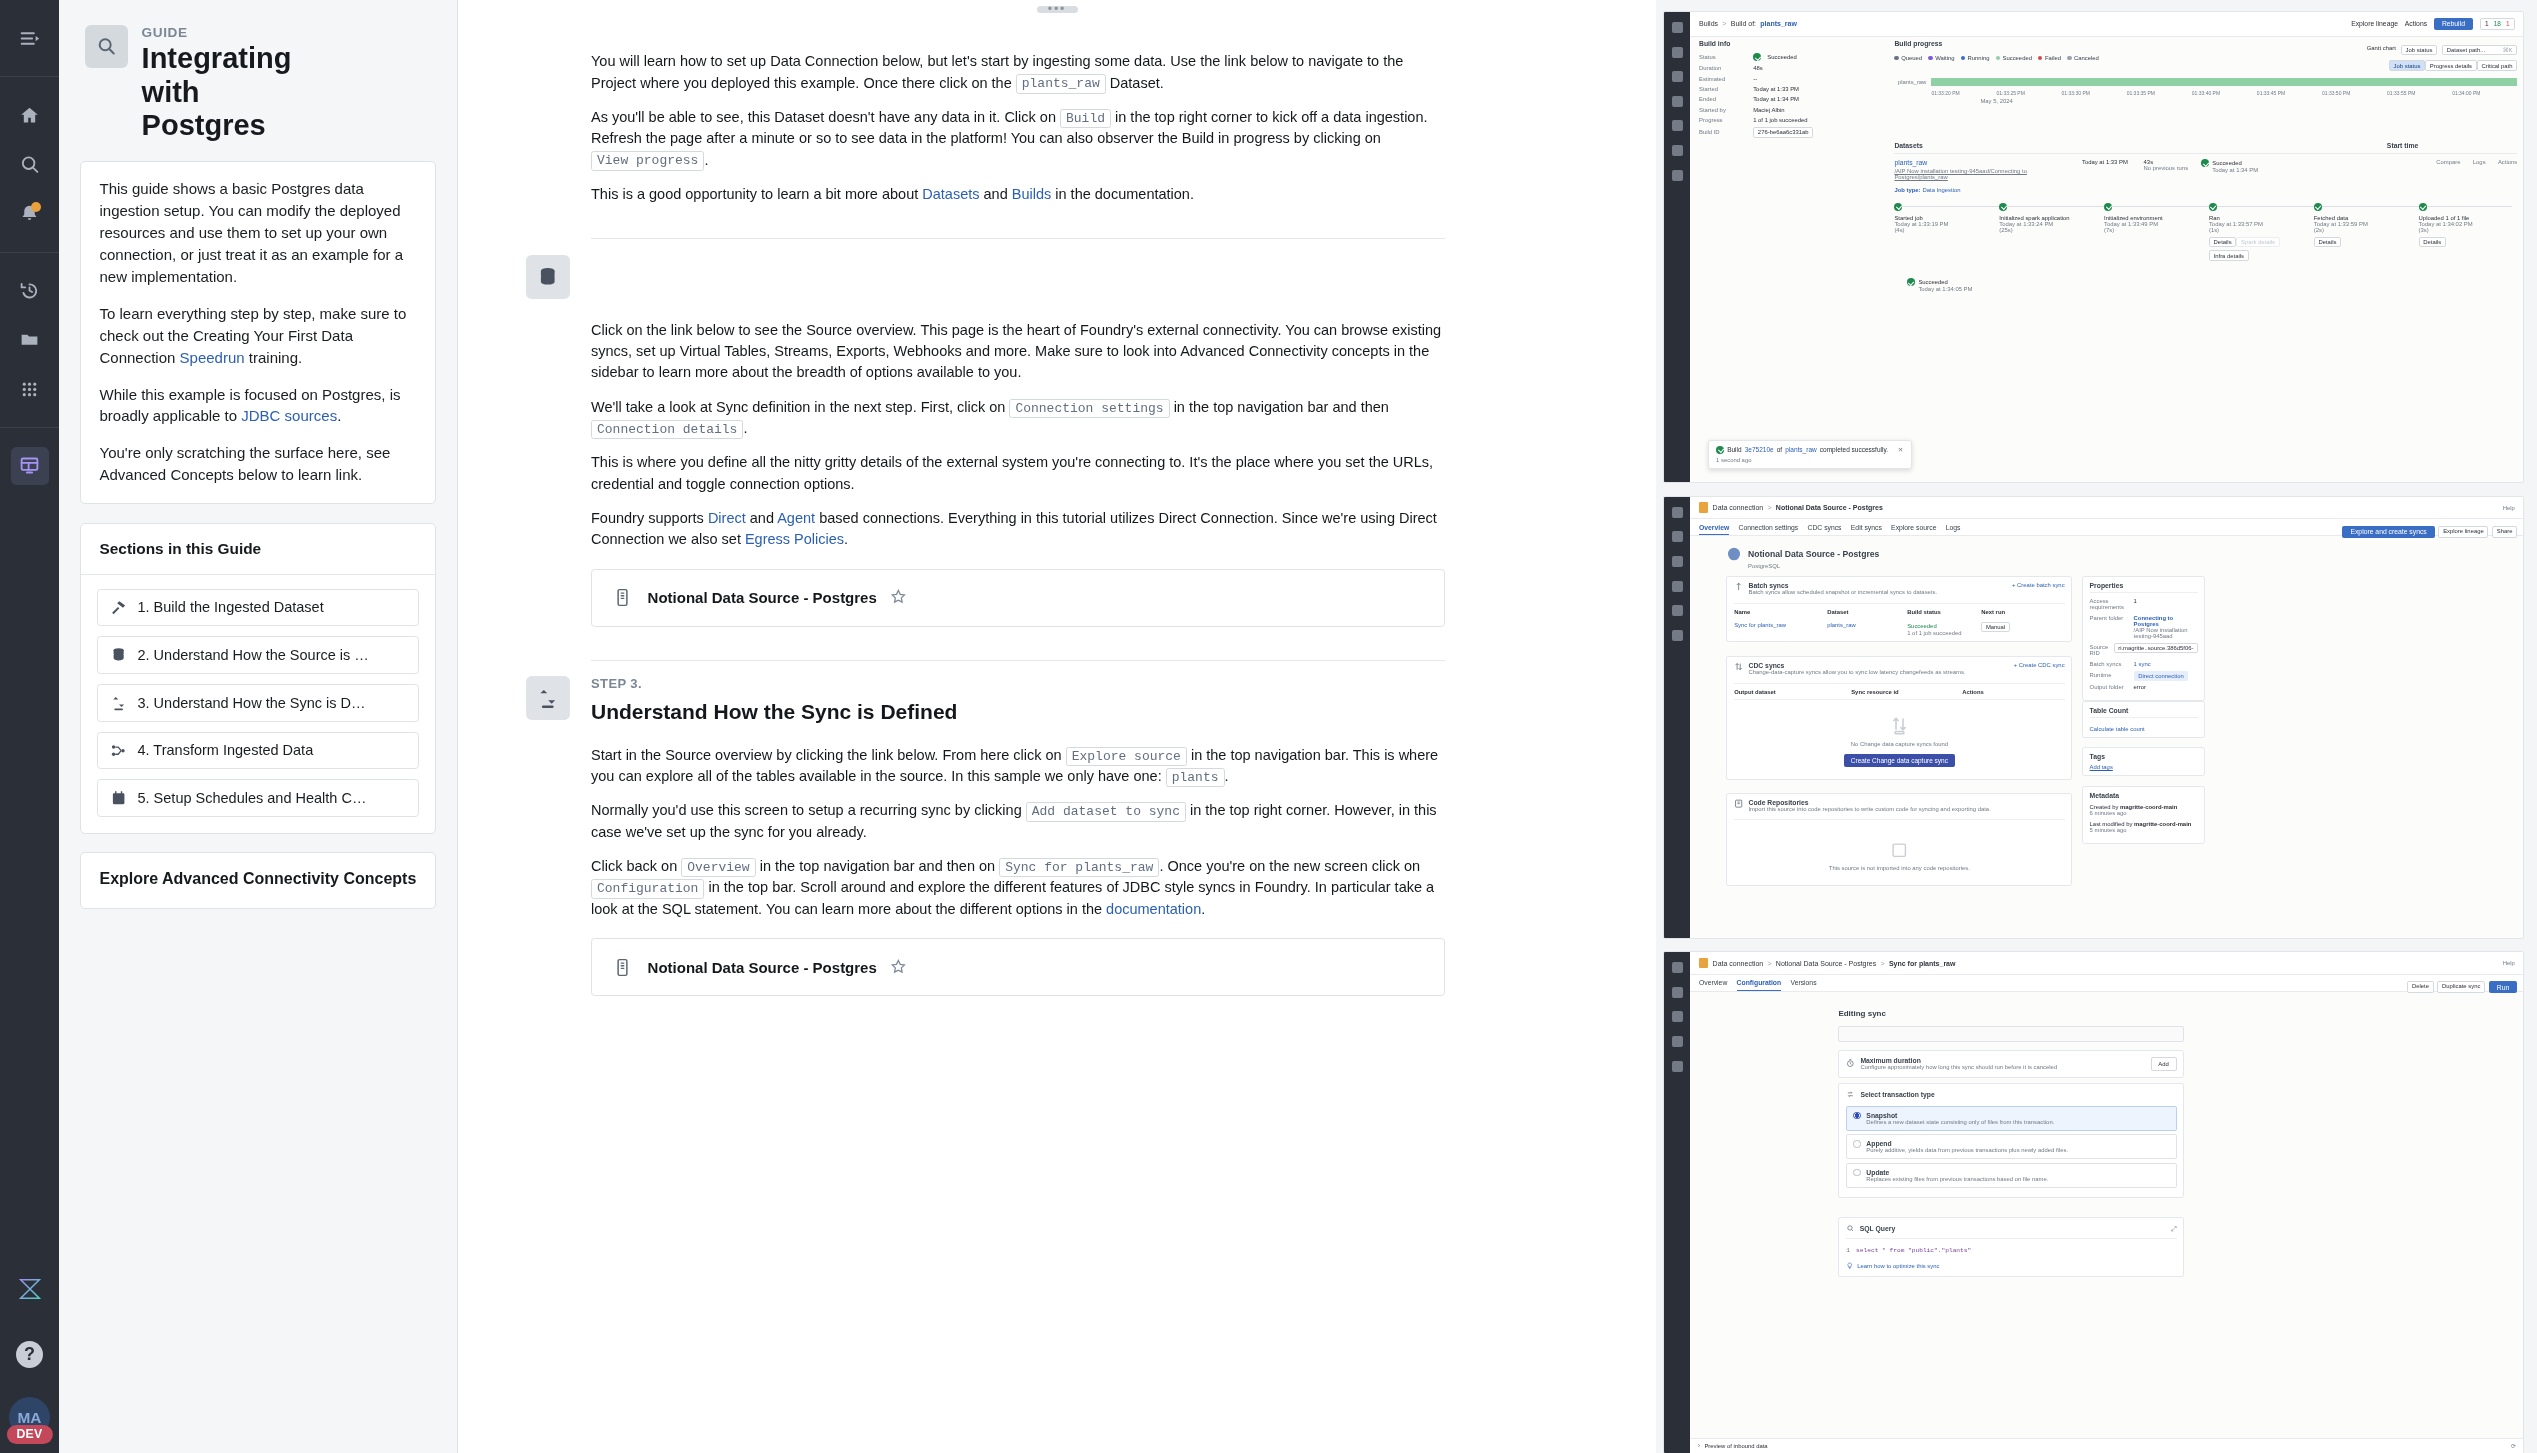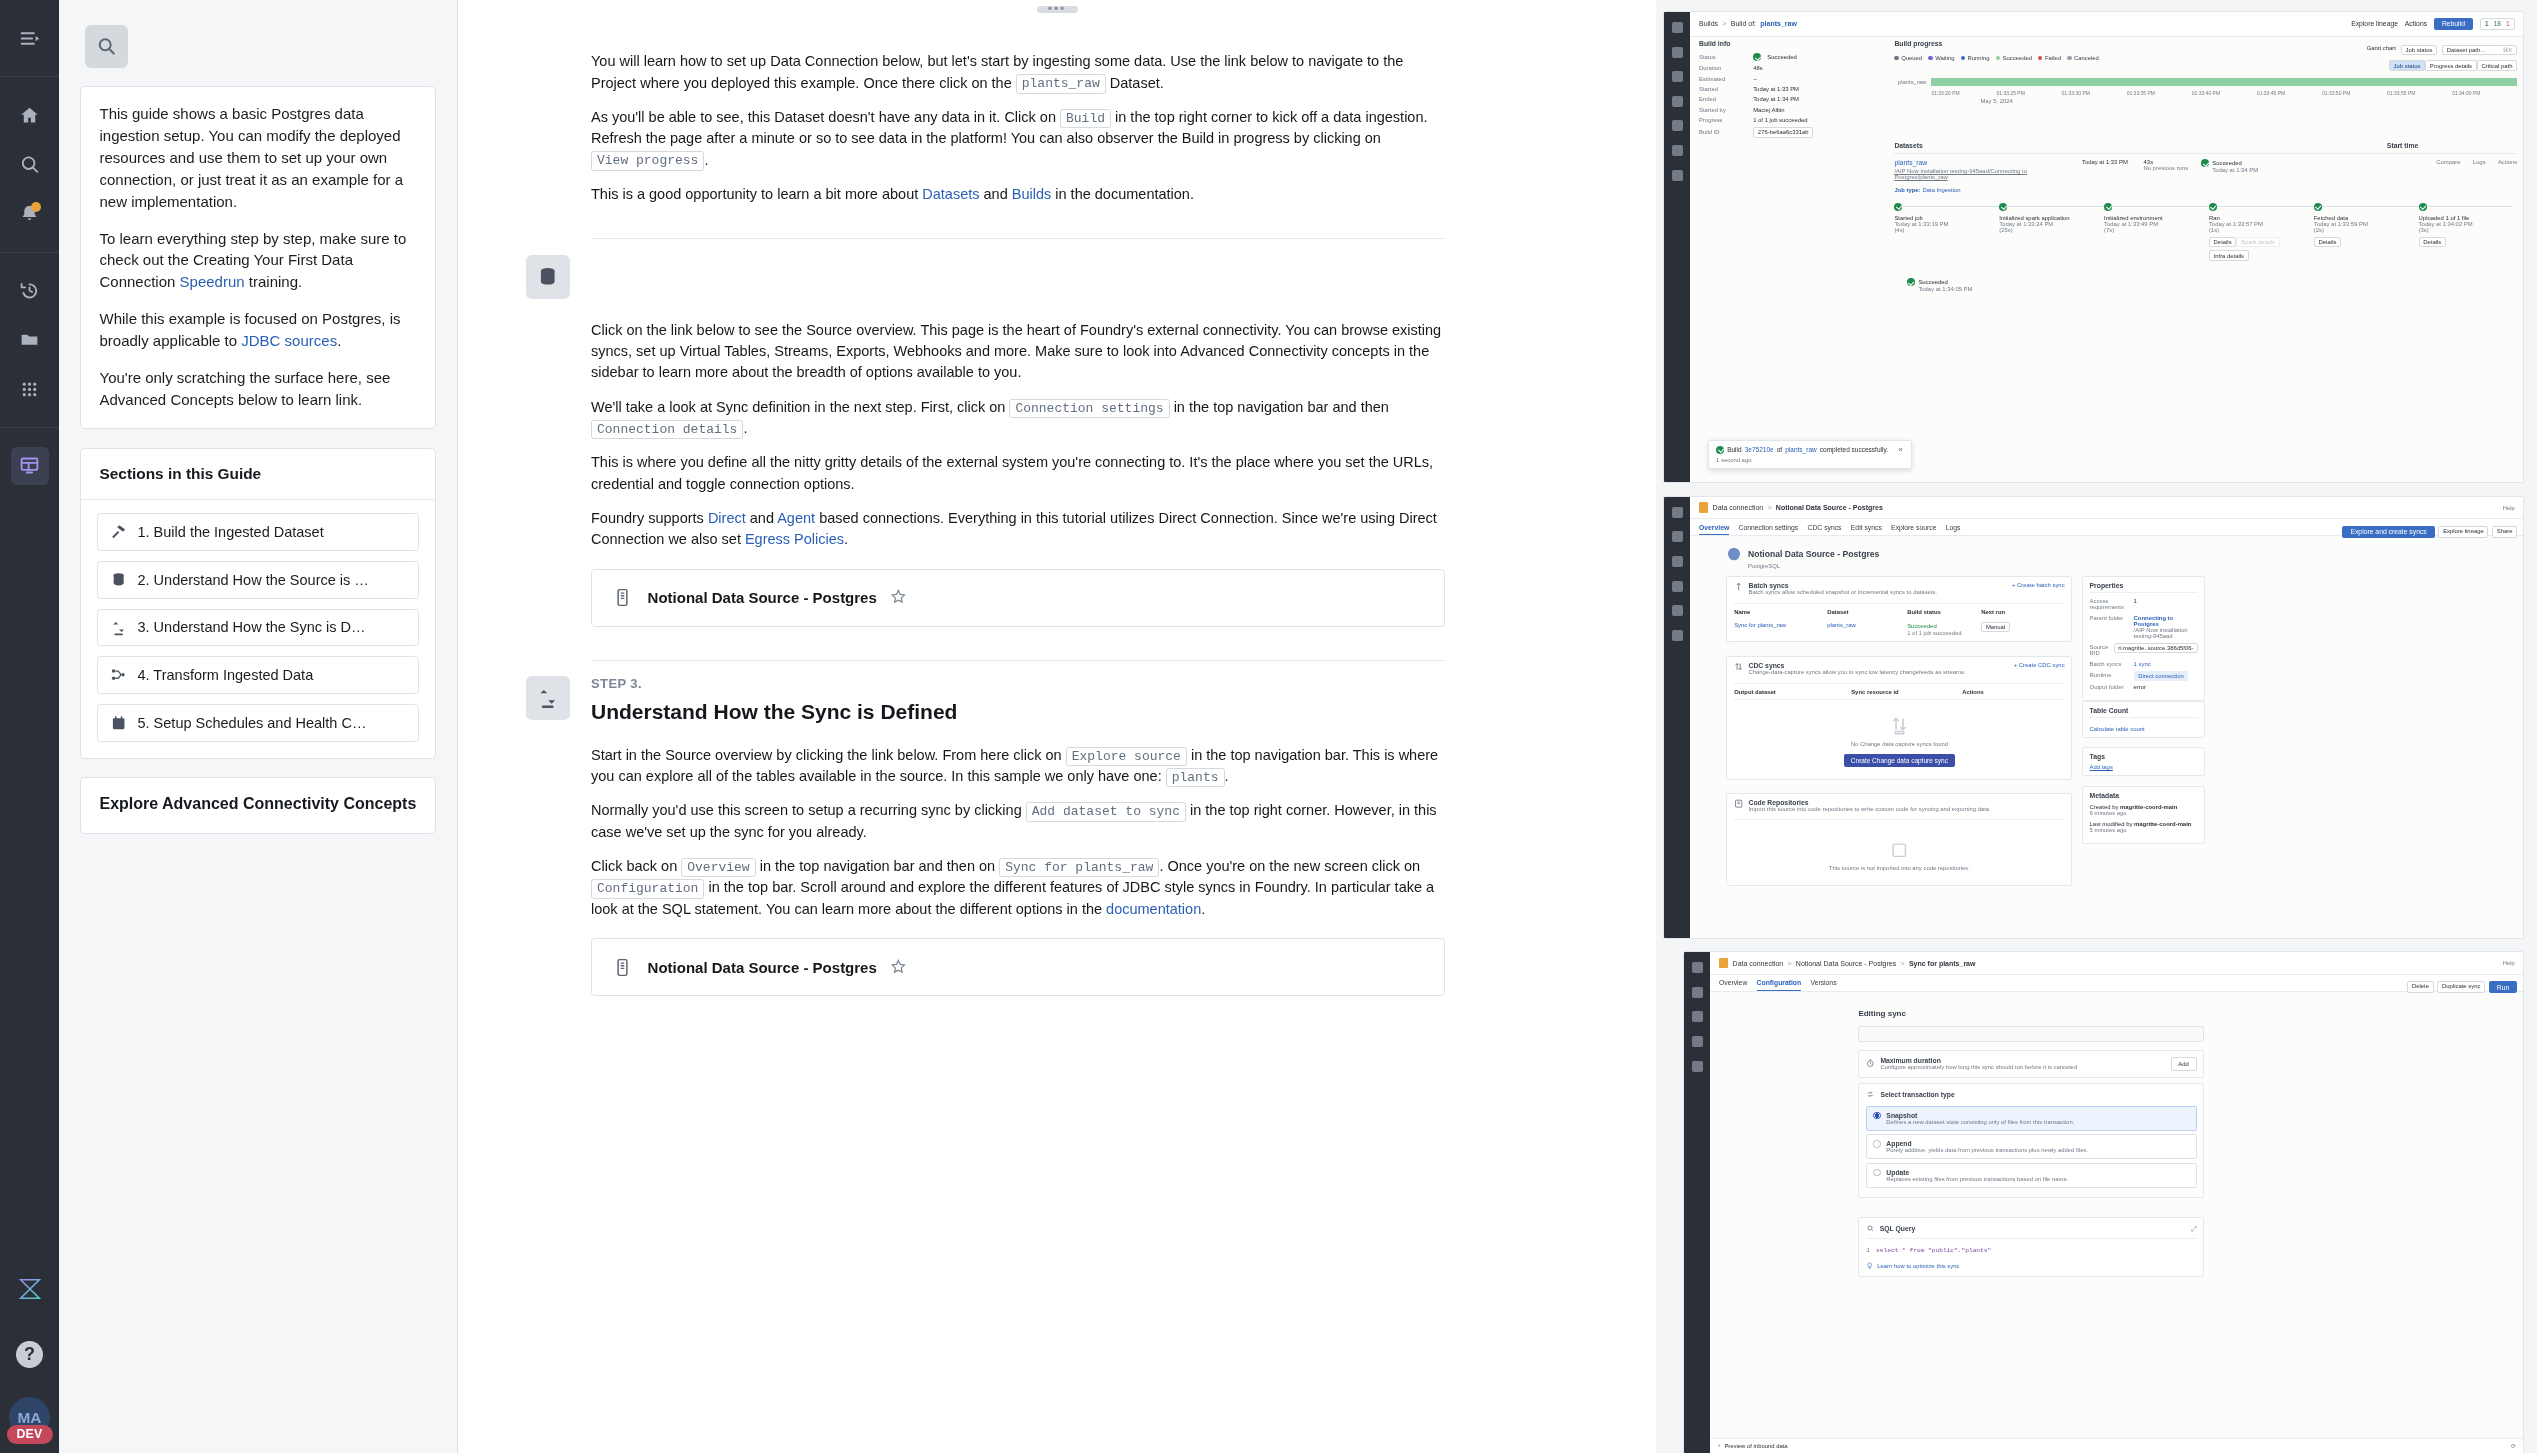--- a/index.html
+++ b/index.html
@@ -125,21 +125,21 @@
   .star svg { width: 16.7px; height: 16.7px; fill: none; stroke: #7c8796; stroke-width: 1.8; }
   .hr { height: 0.6px; background: #e4e7eb; margin: 33px 0 0 65px; }
 
   
   .shots { flex: 0 0 882px; width: 882px; height: 1454px; background: #f4f5f7;
      padding: 11px 13.6px 0 7.4px; display: flex; flex-direction: column; gap: 12.3px; }
   .shot { background: #fff; border: 0.6px solid #e2e5e9; border-radius: 1.9px;
      position: relative; overflow: hidden; }
   .shot1 { height: 500px; }
   .shot2 { height: 469px; }
-  .shot3 { height: 532px; margin-left: 20px; }
+  .shot3 { height: 532px; }
 
   .mini-rail { position: absolute; left: 0; top: 0; bottom: 0; width: 26px;
      background: #2b2f38; display: flex; flex-direction: column; align-items: center;
      padding-top: 10px; gap: 13.6px; }
   .mini-rail i { display:block; width: 11px; height: 11px; background: #8d95a2;
      border-radius: 1.9px; opacity: .75; }
   .mini-body { position: absolute; left: 26px; right: 0; top: 0; bottom: 0; background: #fcfcfb;
      font-size: 7px; color: #2b2f38; }
 
   .mb-crumb { display: flex; align-items: center; gap: 4.3px; padding: 5.6px 8.6px;
@@ -273,20 +273,24 @@
   </div>
 </div>
 
 <div class="guide-sidebar">
   <div class="guide-head">
     <div class="search-sq">
       <svg viewBox="0 0 24 24">
           <circle cx="10.5" cy="10" r="6.3"></circle>
           <path d="M15.2 14.8l5.1 5.2"></path>
         </svg>
+    </div>
+    <div>
+      <div class="guide-kicker">GUIDE</div>
+      <div class="guide-title">Integrating with Postgres</div>
     </div>
   </div>
 
   <div class="card card-intro" id="intro-card">
       <p>This guide shows a basic Postgres data ingestion setup. You can modify the deployed resources and use them to set up your own connection, or just treat it as an example for a new implementation.</p>
       <p>To learn everything step by step, make sure to check out the Creating Your First Data Connection <a class="lnk">Speedrun</a> training.</p>
       <p>While this example is focused on Postgres, is broadly applicable to <a class="lnk">JDBC sources</a>.</p>
       <p>You're only scratching the surface here, see Advanced Concepts below to learn link.</p>
     </div>
 

